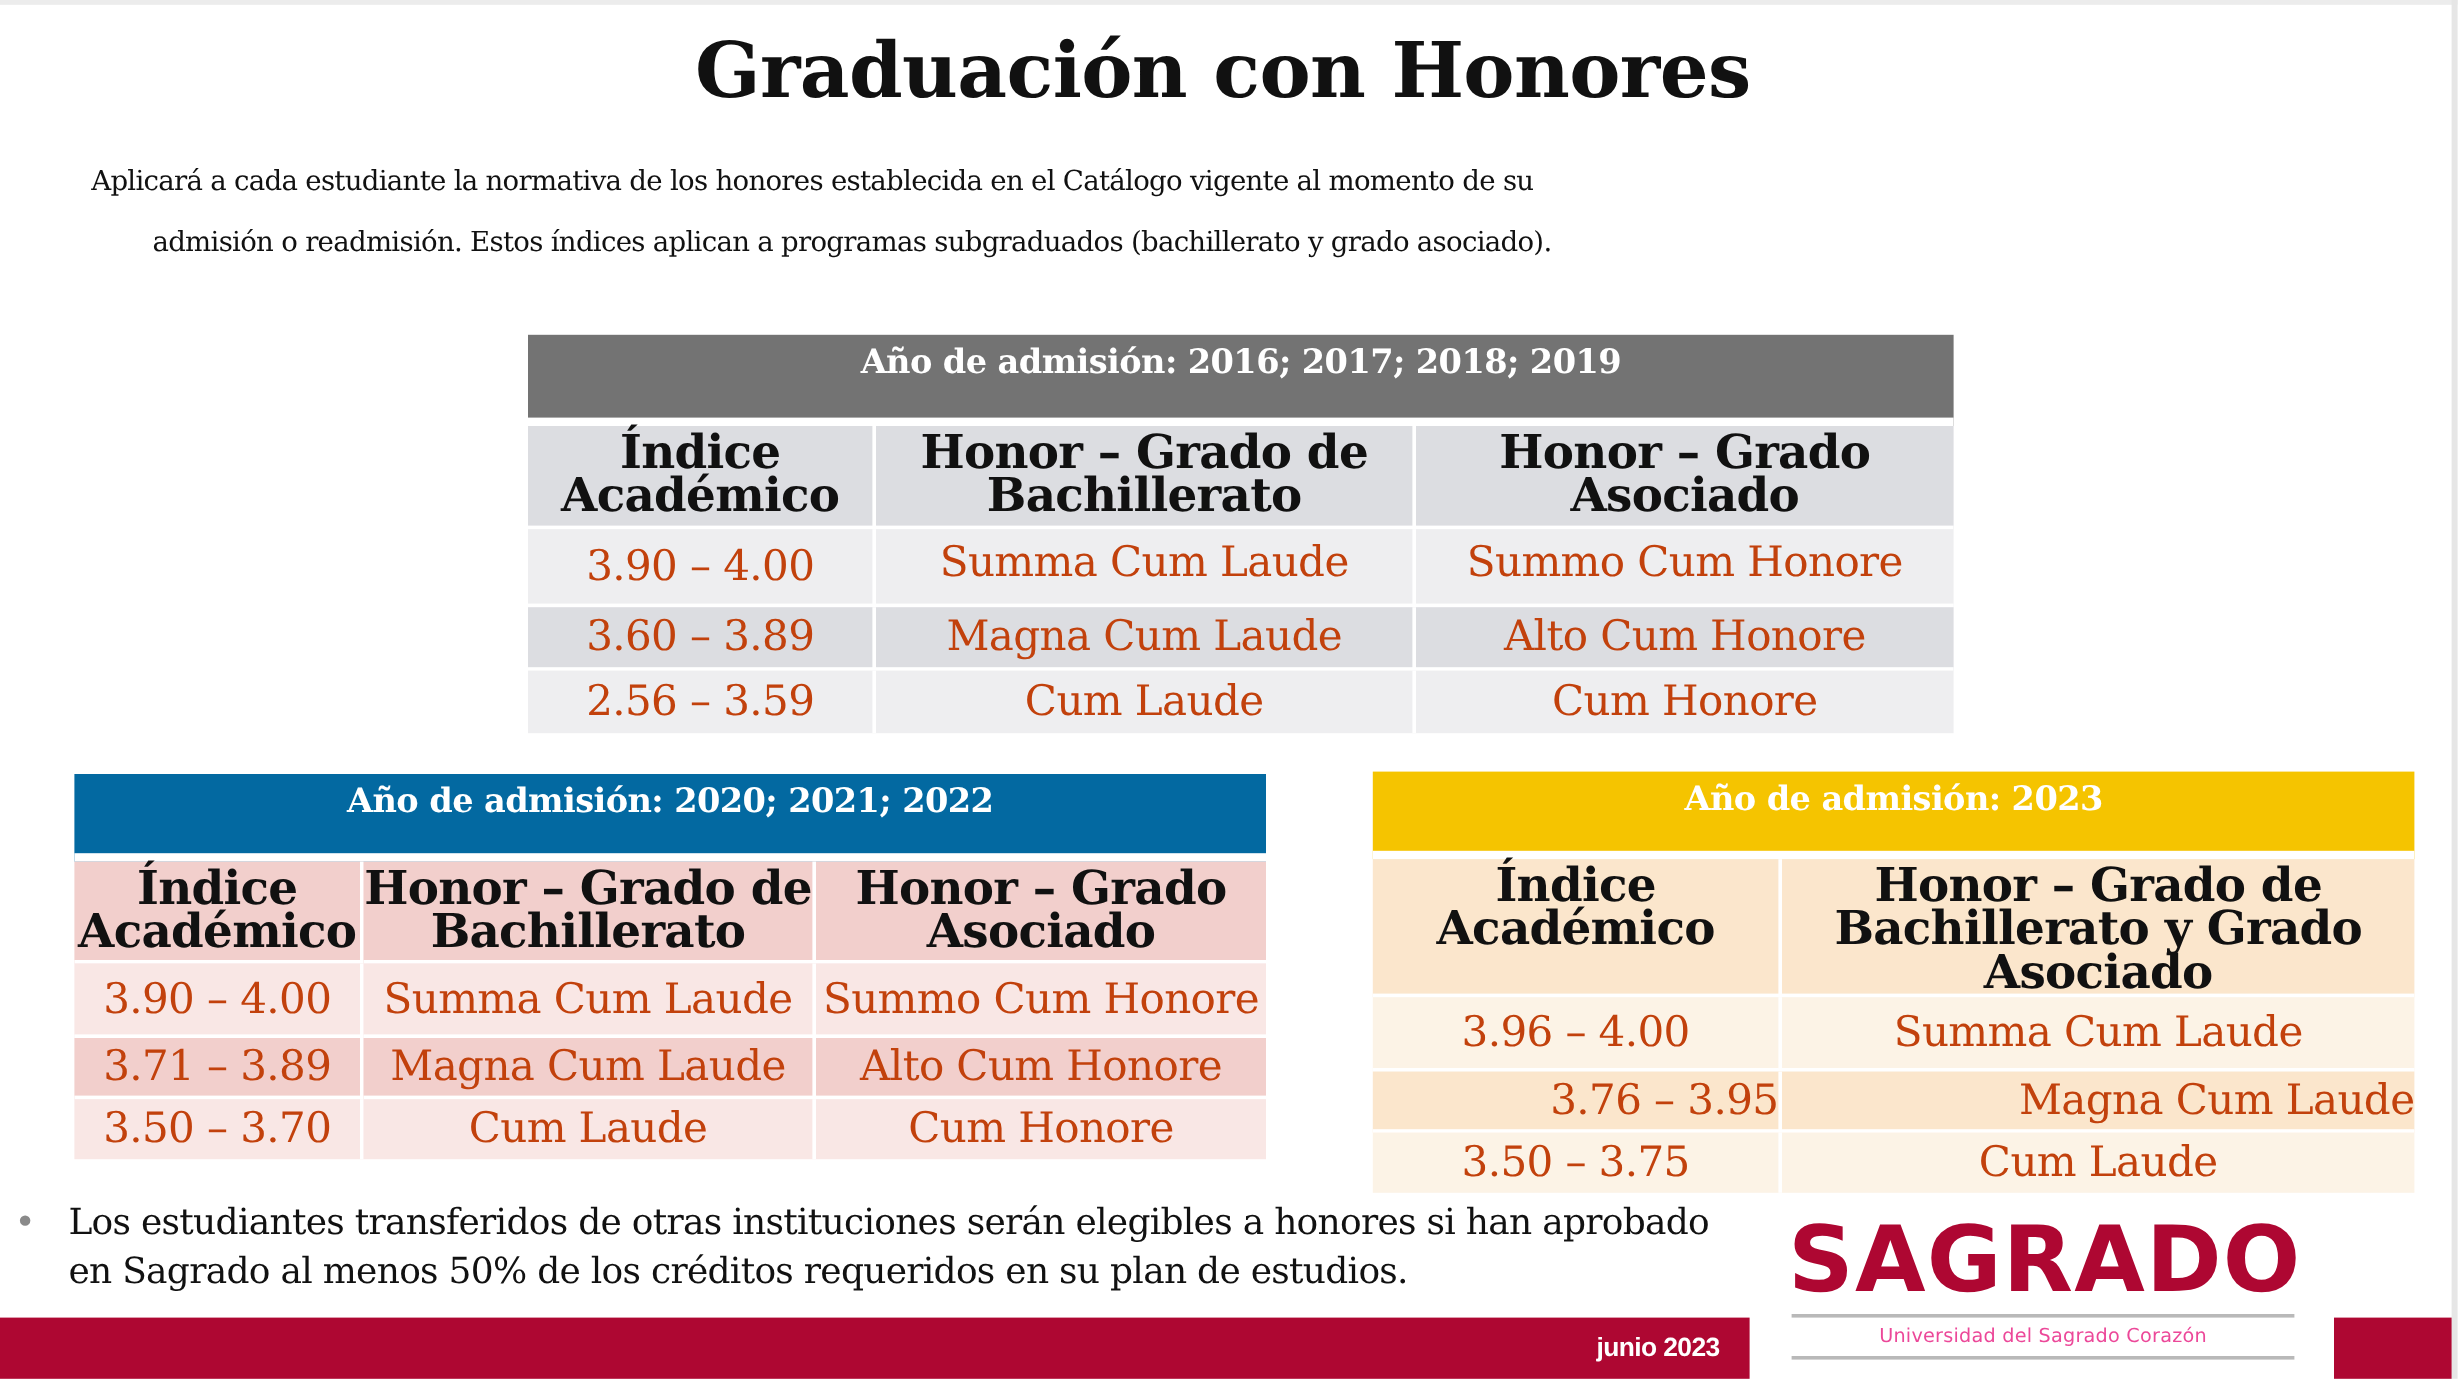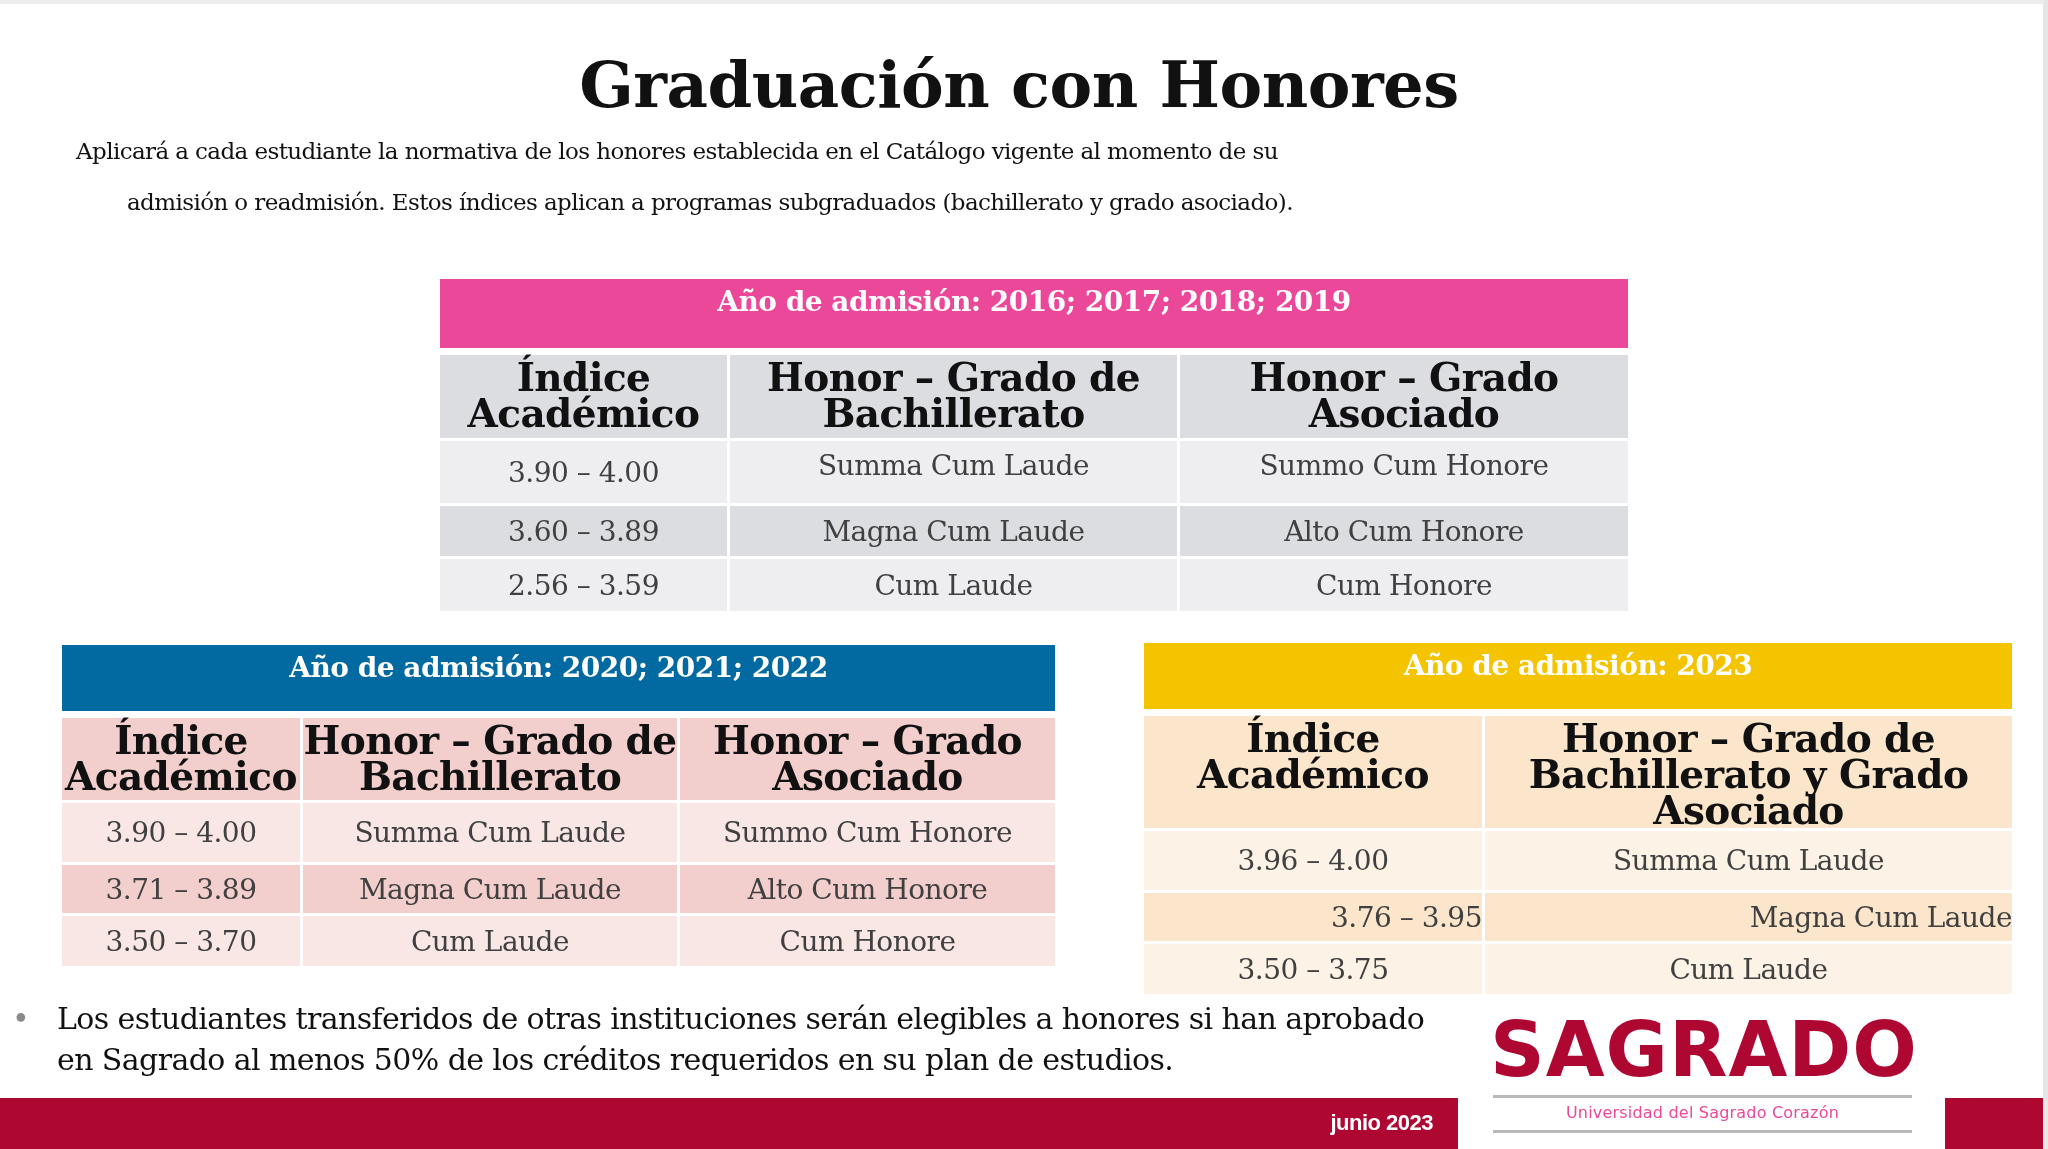--- a/index.html
+++ b/index.html
@@ -6,21 +6,21 @@
   body {
     width: 2048px; height: 1149px; position: relative; overflow: hidden;
     background: #ffffff;
     font-family: "DejaVu Serif", "Liberation Serif", serif;
     color: #111;
   }
   .frame-top { position: absolute; left: 0; top: 0; width: 2048px; height: 4px; background: #ececec; }
   .frame-right { position: absolute; right: 0; top: 0; width: 5px; height: 1149px; background: #e6e6e6; }
 
   .title {
-    position: absolute; left: 0; top: 43px; width: 2048px; text-align: center;
+    position: absolute; left: 0; top: 18px; width: 2048px; text-align: center;
     font-family: "DejaVu Serif", serif; font-weight: bold; font-size: 64px; letter-spacing: -0.5px;
     line-height: 84px; padding-right: 10px; box-sizing: border-box;
   }
   .intro {
     position: absolute; left: 76px; top: 126px; width: 1950px;
     font-family: "DejaVu Serif", serif; font-size: 23px; line-height: 51px; letter-spacing: -0.6px;
   }
   .intro .l1 { display: block; white-space: nowrap; }
   .intro .l2 { display: block; white-space: nowrap; padding-left: 51px; }
 
@@ -36,26 +36,26 @@
   table.honors tr:last-child td { border-bottom: none; }
   .band {
     color: #fff; font-weight: bold; font-size: 28px; letter-spacing: -0.5px;
     vertical-align: top !important; padding-top: 6px !important;
   }
   .band-row th { border-bottom: 7px solid #fff !important; }
   .hdr {
     font-weight: bold; font-size: 39px; line-height: 36px; letter-spacing: -0.6px;
     vertical-align: top !important; padding-top: 4px !important;
   }
-  .cell { font-size: 28px; letter-spacing: -0.5px; color: #404040; }
+  .cell { font-size: 35px; letter-spacing: -0.5px; color: #c2410c; }
   .cell-top { vertical-align: top !important; padding-top: 8px !important; }
 
   
   #tA { left: 440px; top: 279px; width: 1188px; }
-  #tA .band { background: #ec4899; height: 76px; margin-left: 35px; }
+  #tA .band { background: #737373; height: 76px; margin-left: 35px; }
   #tA .hdr { background: #dcdde1; height: 86px; }
   #tA .r-odd td { background: #eeeef0; }
   #tA .r-even td { background: #dcdde1; }
 
   
   #tB { left: 62px; top: 645px; width: 993px; }
   #tB .band { background: #0369a1; height: 73px; }
   #tB .hdr { background: #f2cfcc; height: 85px; }
   #tB .r-odd td { background: #f9e7e5; }
   #tB .r-even td { background: #f2cfcc; }

